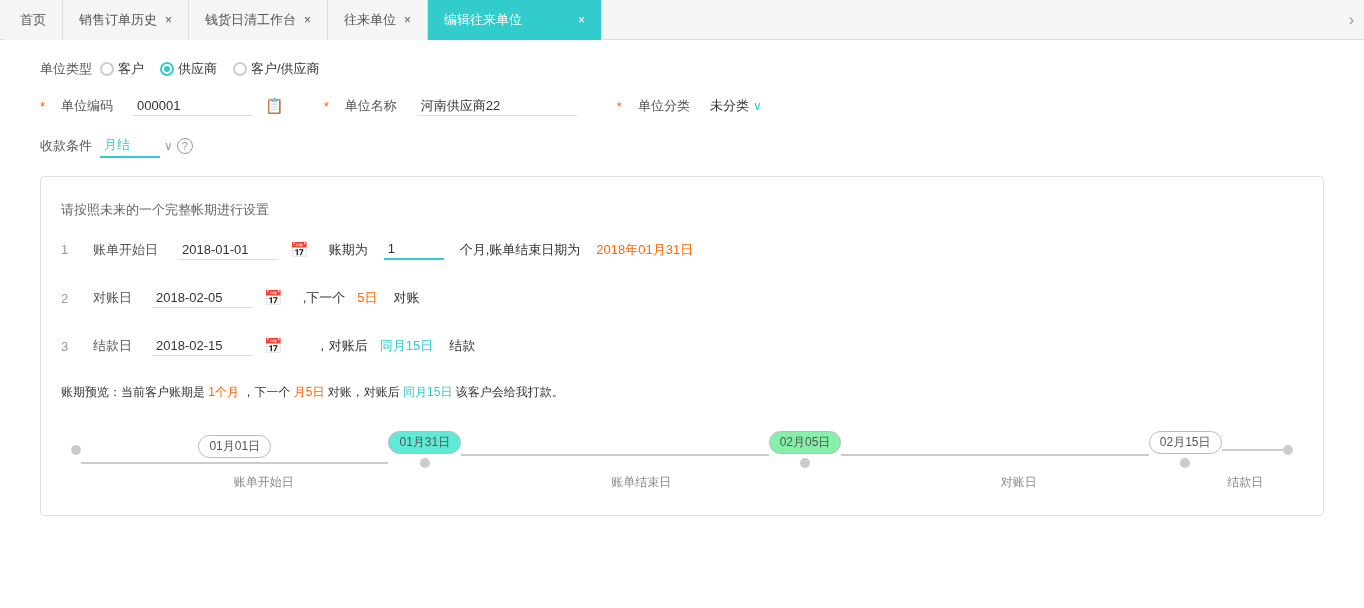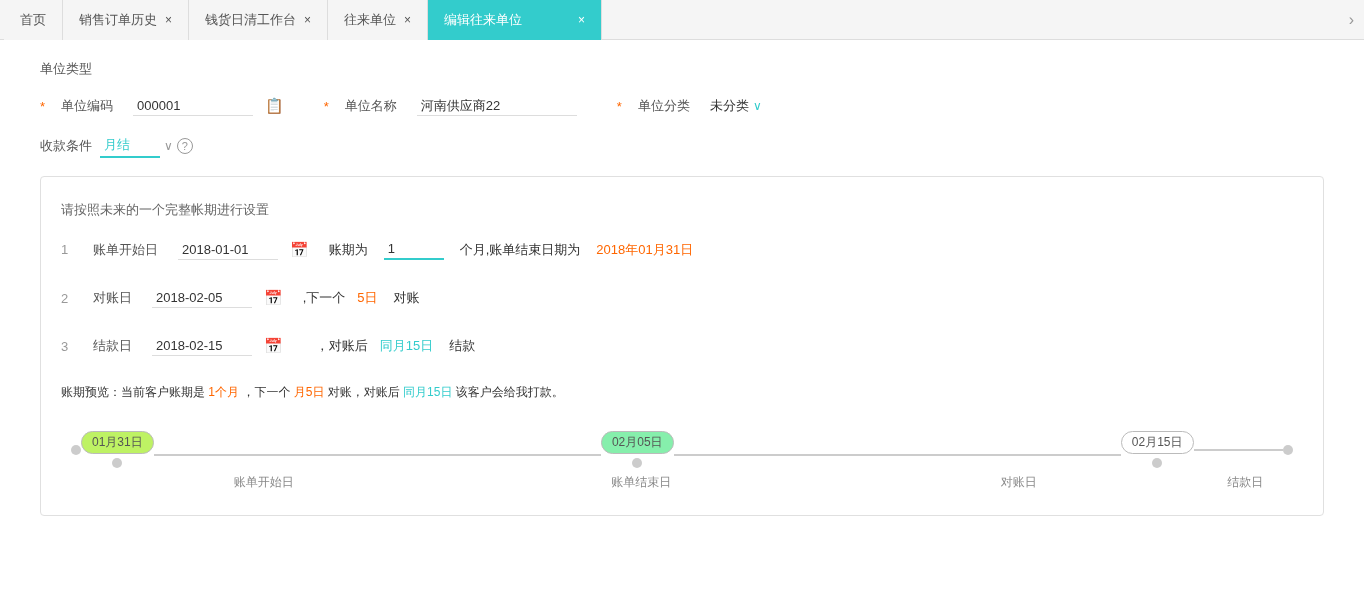--- a/index.html
+++ b/index.html
@@ -104,20 +104,36 @@
     <span>编辑往来单位</span>
     <span class="close-icon">×</span>
   </div>
   <div class="tabs-more">›</div>
 </div>
 
 <div class="page-content">
 
   <div class="form-row">
     <span class="form-label">单位类型</span>
+    <div class="radio-group">
+      <label class="radio-item">
+        <div class="radio-circle"></div>
+        <span>客户</span>
+      </label>
+      <label class="radio-item">
+        <div class="radio-circle checked">
+          <div class="radio-dot"></div>
+        </div>
+        <span>供应商</span>
+      </label>
+      <label class="radio-item">
+        <div class="radio-circle"></div>
+        <span>客户/供应商</span>
+      </label>
+    </div>
   </div>
 
   <div class="form-row">
     <div class="form-field-group">
       <span class="required">*</span>
       <span class="form-label">单位编码</span>
       <input class="form-input" style="width: 120px;" value="000001">
       <span class="calendar-icon">📋</span>
     </div>
     <div class="form-field-group">
@@ -186,23 +202,27 @@
       <span>对账，对账后</span>
       <span class="text-teal">同月15日</span>
       <span> 该客户会给我打款。</span>
     </div>
 
     <div style="margin-top: 30px; padding: 0 10px;">
       <div style="display:flex; align-items:center; position:relative;">
 
         <div style="width:10px;height:10px;border-radius:50%;background:#ccc;flex-shrink:0;"></div>
 
+        <div style="flex:1;display:flex;flex-direction:column;align-items:center;">
+          <div style="border:1px solid #bbb;border-radius:12px;padding:2px 10px;font-size:12px;color:#555;background:#fff;white-space:nowrap;margin-bottom:4px;">01月01日</div>
+          <div style="width:100%;height:2px;background:#ccc;"></div>
+        </div>
 
         <div style="display:flex;flex-direction:column;align-items:center;flex-shrink:0;">
-          <div style="border:1px solid #bbb;border-radius:12px;padding:2px 10px;font-size:12px;color:#555;background:#bef264;white-space:nowrap;margin-bottom:4px;">01月31日</div>
+          <div style="border:1px solid #bbb;border-radius:12px;padding:2px 10px;font-size:12px;color:#555;background:#5eead4;white-space:nowrap;margin-bottom:4px;">01月31日</div>
           <div style="width:10px;height:10px;border-radius:50%;background:#ccc;"></div>
         </div>
 
         <div style="flex:1;height:2px;background:#ccc;margin-top:10px;"></div>
 
         <div style="display:flex;flex-direction:column;align-items:center;flex-shrink:0;">
           <div style="border:1px solid #bbb;border-radius:12px;padding:2px 10px;font-size:12px;color:#555;background:#86efac;white-space:nowrap;margin-bottom:4px;">02月05日</div>
           <div style="width:10px;height:10px;border-radius:50%;background:#ccc;"></div>
         </div>
 

